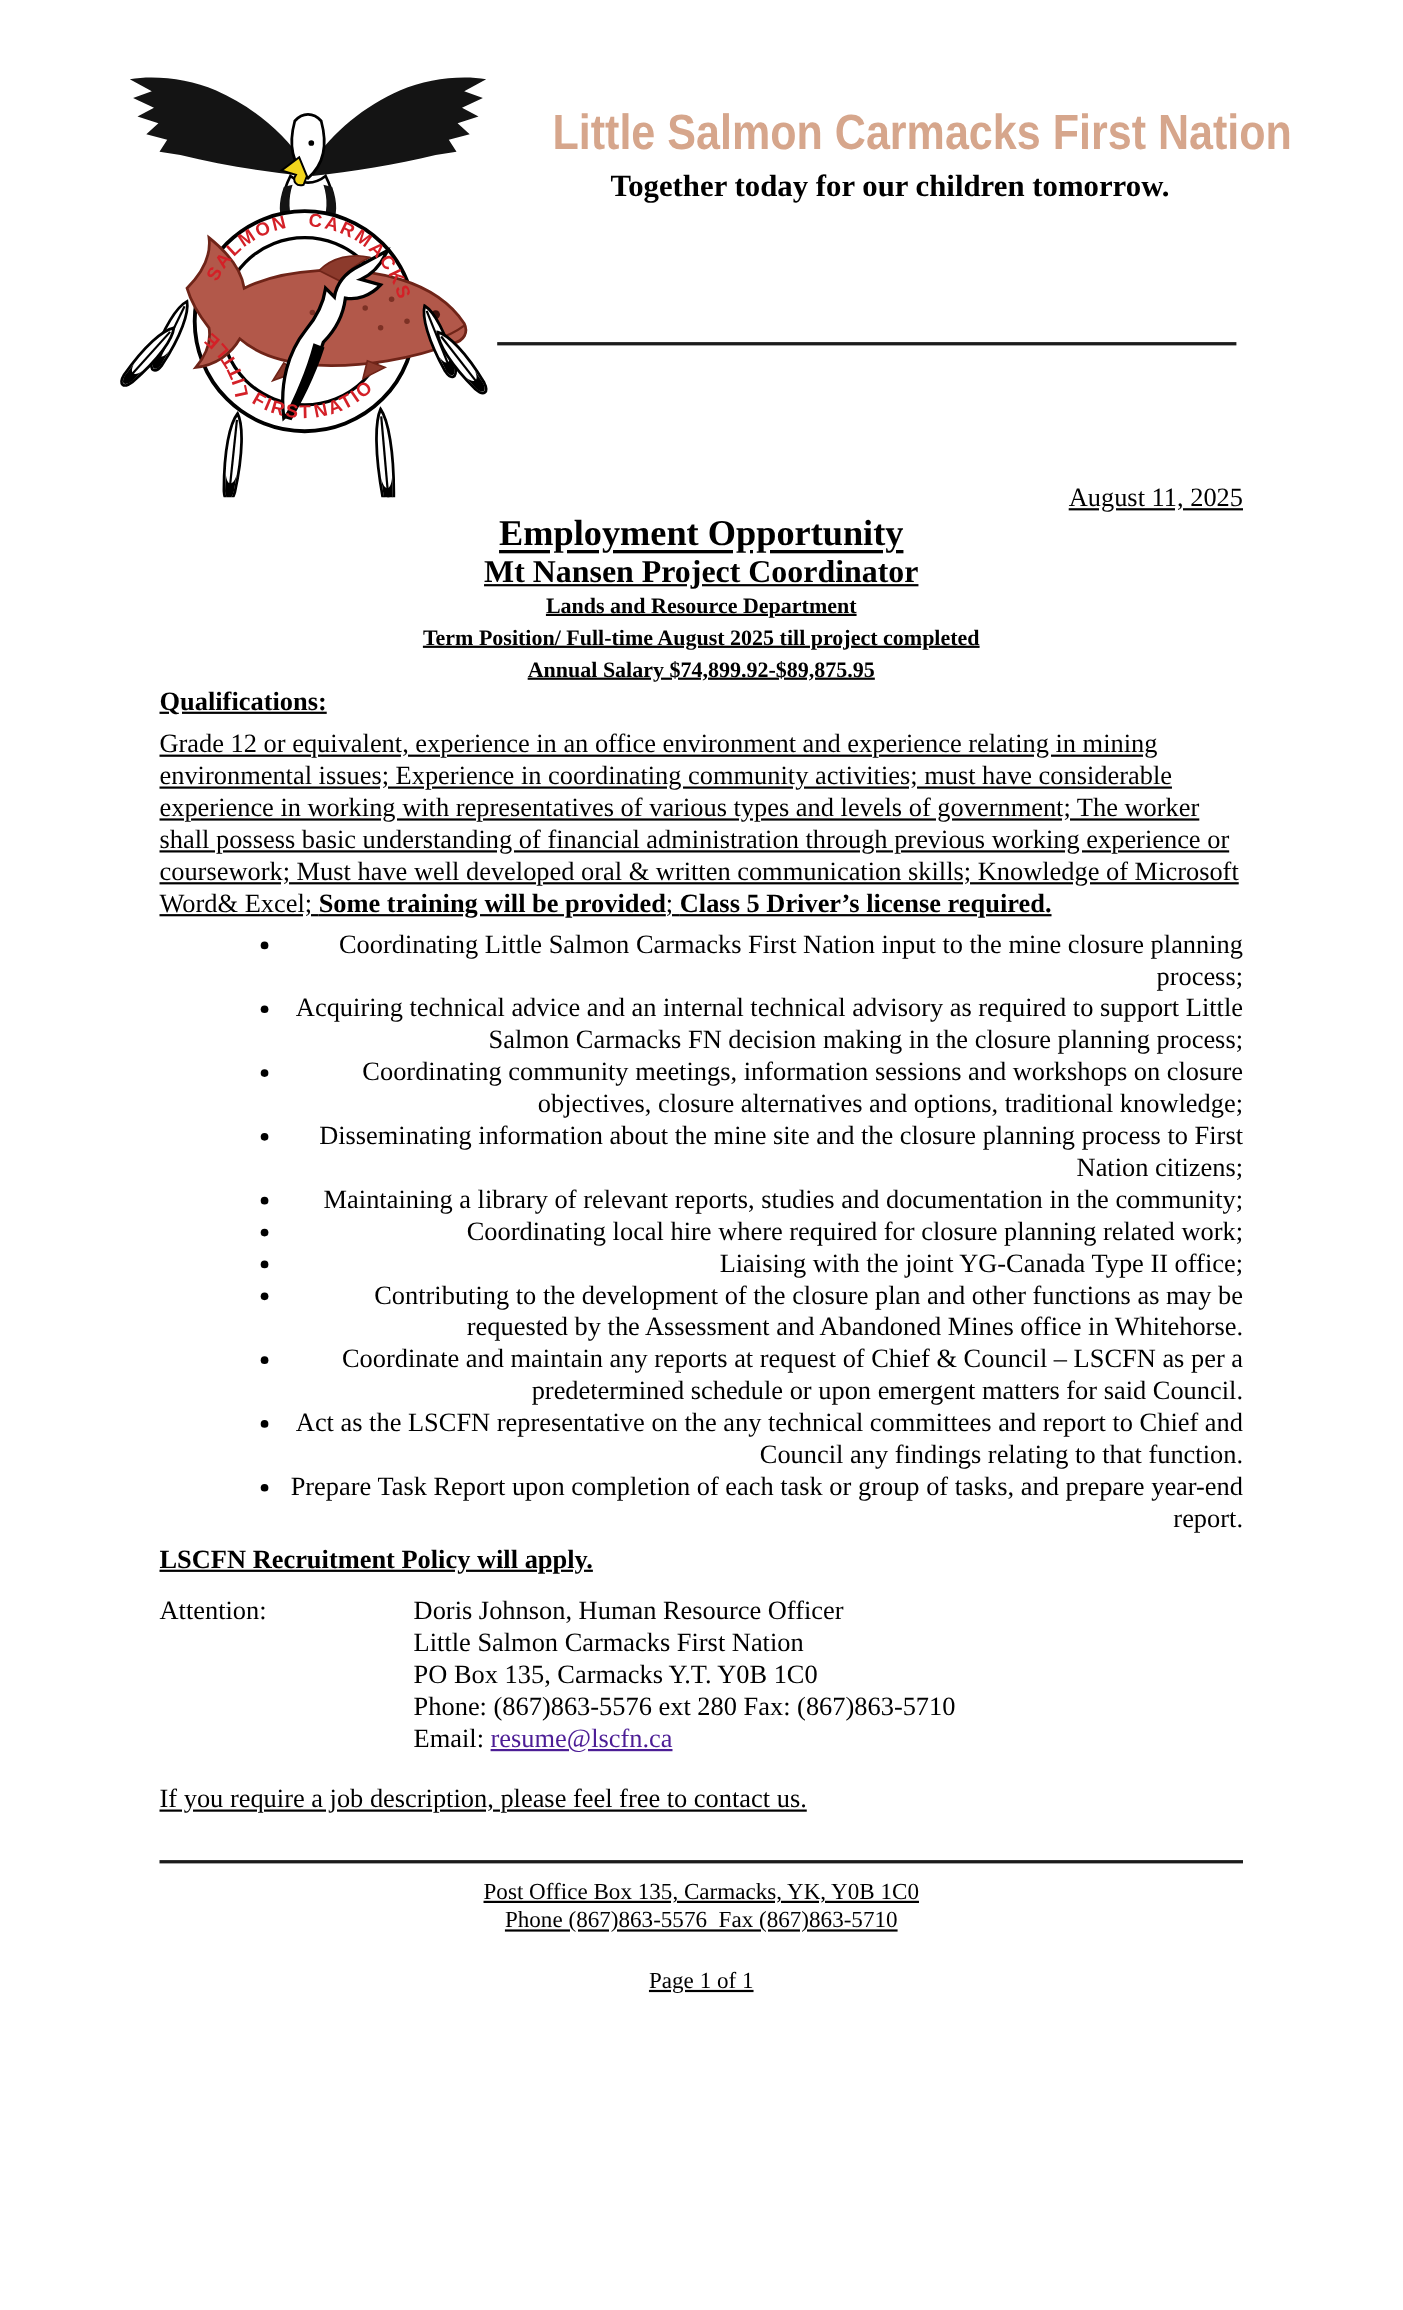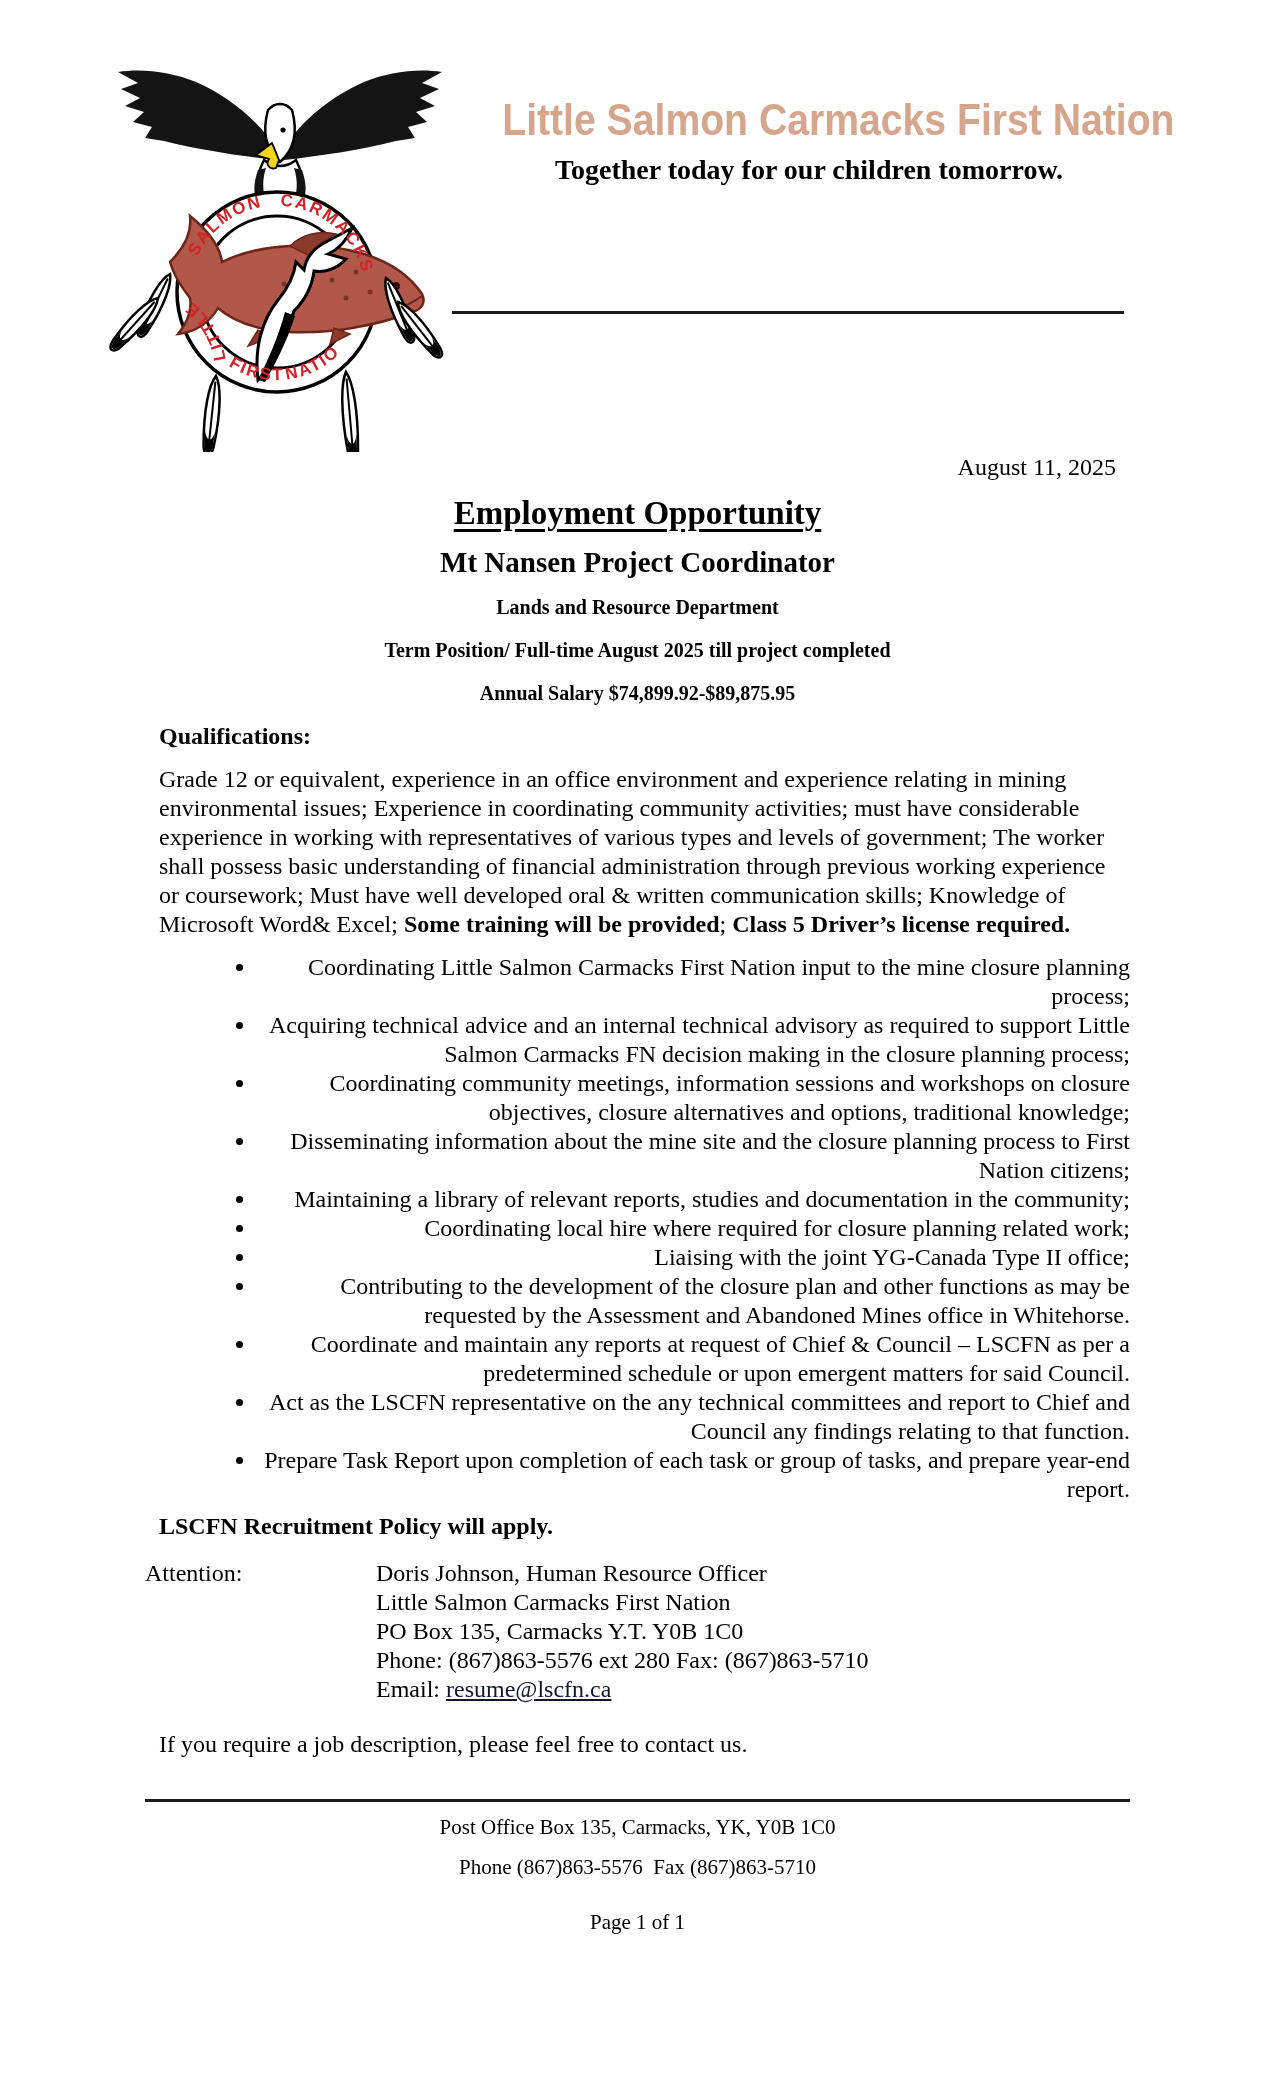--- a/index.html
+++ b/index.html
@@ -12,39 +12,39 @@
   .masthead { position:absolute; left:452px; top:94px; width:714px; text-align:center; }
   .org-name {
     font-family:"Liberation Sans", sans-serif; font-weight:700; font-size:45px;
     color:#d6a68c; white-space:nowrap; display:inline-block;
     transform:scaleX(0.87); transform-origin:50% 50%; letter-spacing:0;
   }
   .tagline { font-size:28px; font-weight:bold; margin-top:8px; }
   .header-rule { position:absolute; left:452px; top:311px; width:672px; border-top:3px solid #1c1c1c; }
   
   .content { position:absolute; left:145px; top:440px; width:985px; font-size:24px; }
-  .content p { margin:14px; }
+  .content p { margin:0;text-decoration:underline; }
   .date-line { text-align:right; margin-top:14px; }
   .doc-heading {
     text-align:center; font-size:33px; font-weight:bold; margin-top:12px;
     text-decoration:underline; text-decoration-thickness:2.5px; text-underline-offset:5px;
   }
   .pos-title { text-align:center; font-size:29px; font-weight:bold; margin-top:16px; }
   .sub { text-align:center; font-weight:bold; font-size:20px; line-height:29px; }
   .qual-head { font-weight:bold; margin-top:54px; line-height:29px; }
   .body-par { margin-top:10px !important; line-height:29px; }
   .duties-line { margin-top:14px !important; line-height:29px; }
   ul.duties { margin:8px 0 0 76px; padding-left:36px; line-height:29px;text-align:right; }
   ul.duties li { padding-left:4px; }
   .policy { font-weight:bold; margin-top:8px !important; line-height:29px; }
   .apply-intro { margin-top:10px !important; line-height:29px; text-align:justify; }
   .attn-row { display:flex; line-height:29px; margin-top:18px; }
   .attn-label { width:231px; flex:none; }
   .contact-block { margin-left:231px; line-height:29px; }
-  .email-link { color:#0f172a; text-decoration:underline; cursor:pointer; }
+  .email-link { color:#4c1d95; text-decoration:underline; cursor:pointer; }
   .note { margin-top:26px !important; line-height:29px; }
   .bottom-rule { margin-top:40px; border-top:3px solid #1c1c1c; }
   .footer-line { text-align:center; font-size:21px; line-height:26px; }
   .footer-line.first { margin-top:12px !important; }
   .page-num { text-align:center; font-size:21px; margin-top:30px !important; }
 </style>
 </head>
 <body>
 
 <div class="page">

